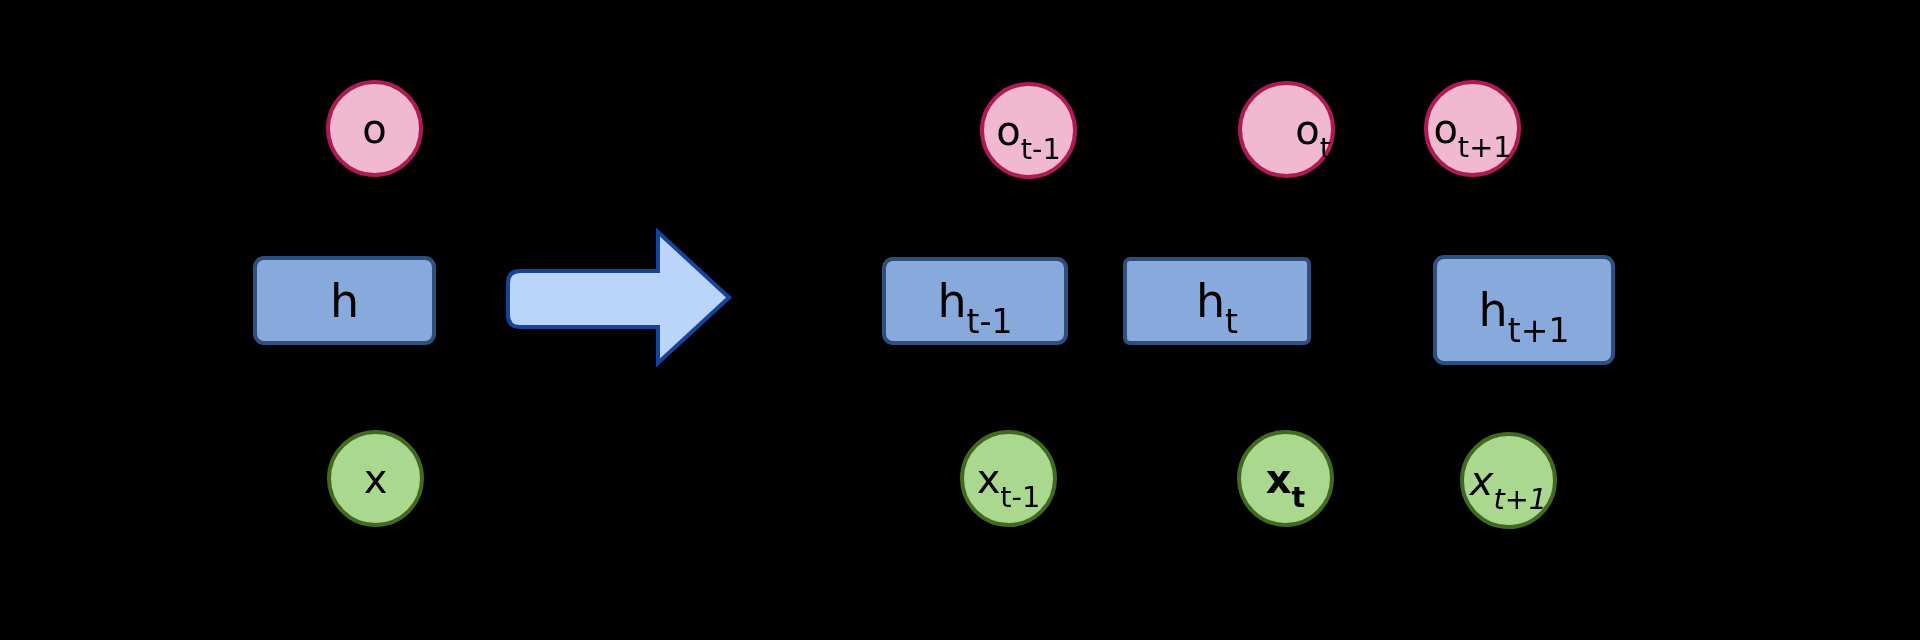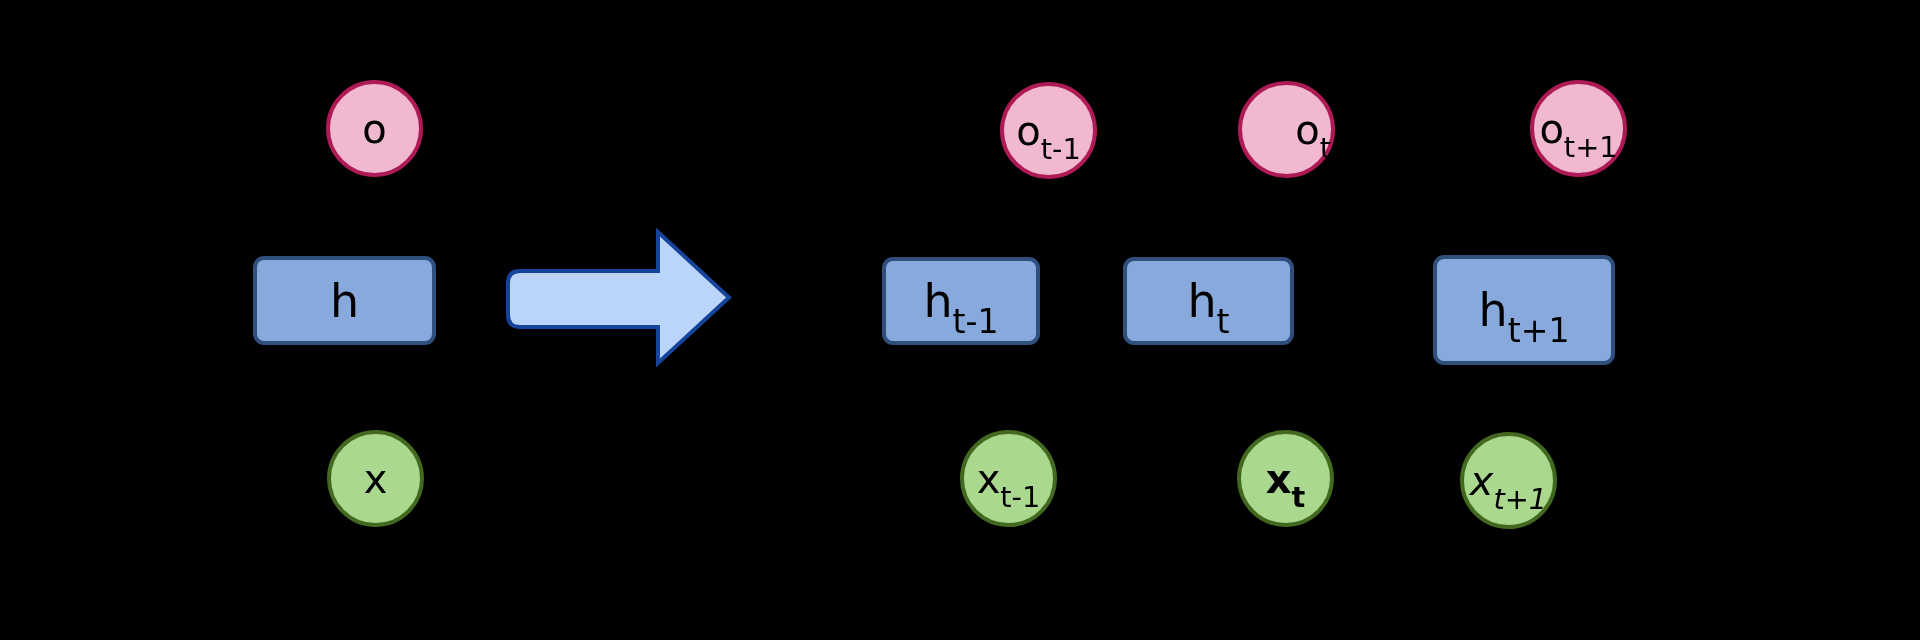--- a/index.html
+++ b/index.html
@@ -26,29 +26,29 @@
   .lbl sub{font-size:0.72em;line-height:0;position:relative;top:0.18em;}
   
   .n-o   {left:326px;top:80px;}
   .n-h   {left:253px;top:256px;width:183px;height:89px;}
   .n-x   {left:327px;top:430px;}
   
   .unfold-arrow{position:absolute;left:500px;top:225px;width:236px;height:146px;}
   .arrow-path{fill:var(--arrow-fill);stroke:var(--arrow-stroke);stroke-width:4;
               stroke-linejoin:miter;}
   
-  .n-o1  {left:1000px;top:82px;}
-  .n-h1  {left:882px;top:257px;width:158px;height:88px;}
+  .n-o1  {left:980px;top:82px;}
+  .n-h1  {left:882px;top:257px;width:186px;height:88px;}
   .n-x1  {left:960px;top:430px;}
   
   .n-o2  {left:1238px;top:81px;justify-content:flex-end;}
-  .n-h2  {left:1123px;top:257px;width:171px;height:88px;}
+  .n-h2  {left:1123px;top:257px;width:188px;height:88px;border-radius:7px;}
   .n-x2  {left:1237px;top:430px;font-weight:bold;}
   
-  .n-o3  {left:1530px;top:80px;}
+  .n-o3  {left:1424px;top:80px;}
   .n-h3  {left:1433px;top:255px;width:182px;height:110px;}
   .n-x3  {left:1460px;top:432px;font-style:italic;}
 </style>
 </head>
 <body>
 
 <div class="stage">
 
   <div class="node circle output-node n-o">
     <span class="lbl"><span>o</span><sub></sub></span>

